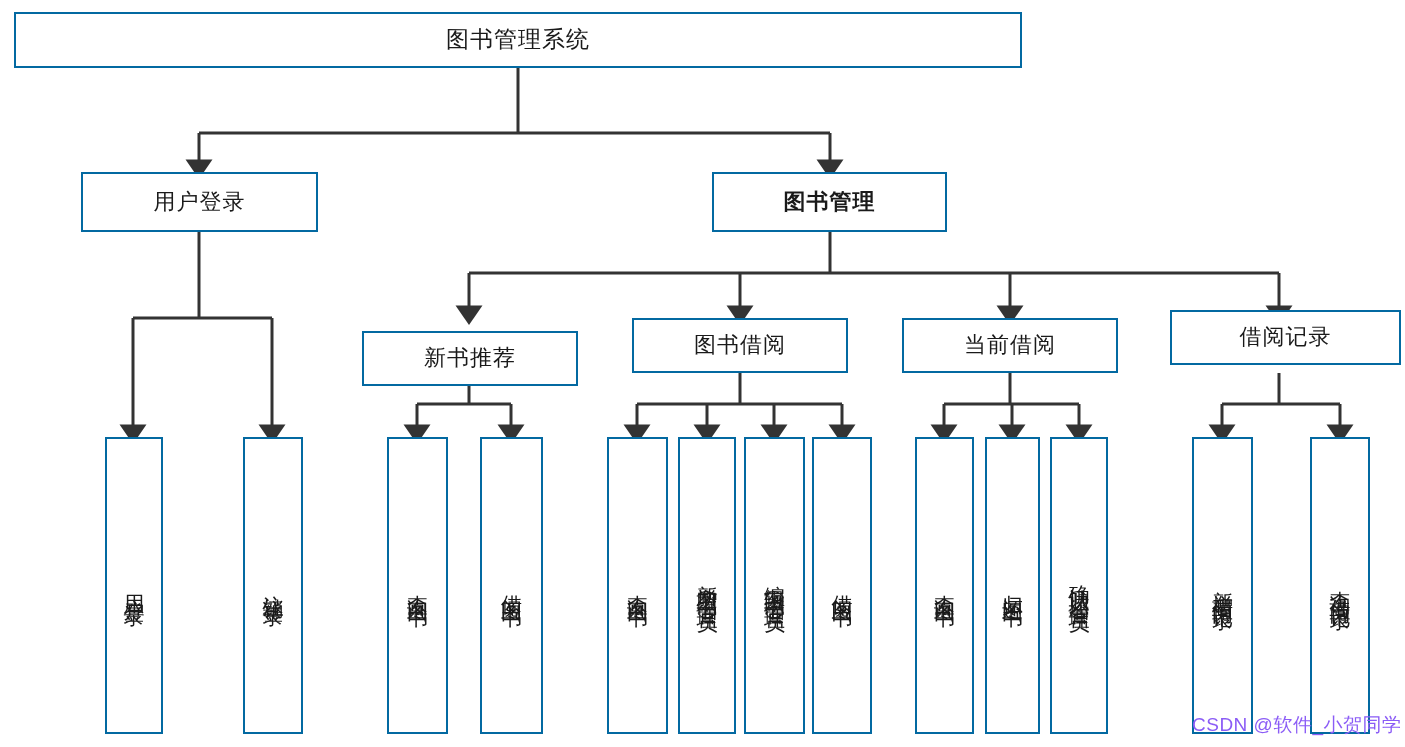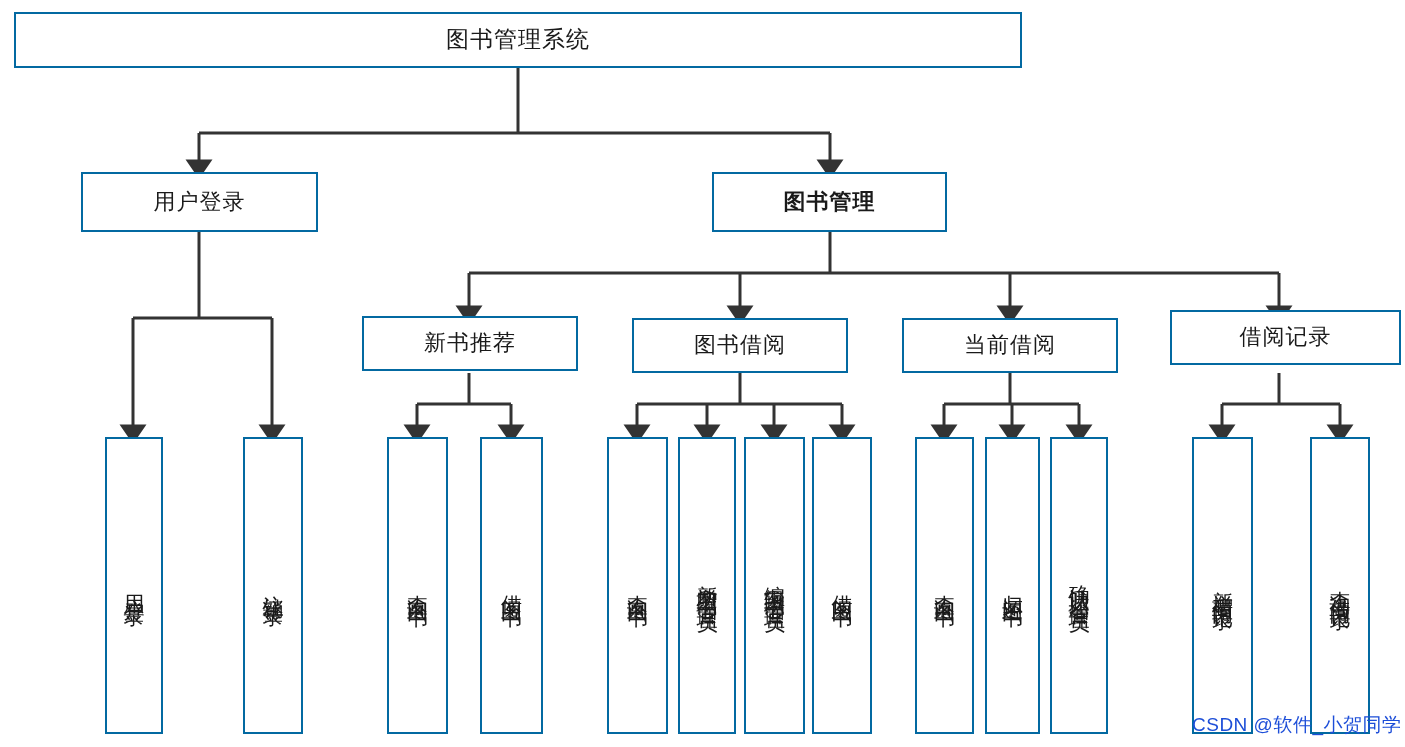--- a/index.html
+++ b/index.html
@@ -49,21 +49,21 @@
     letter-spacing: 4px;
     line-height: 1.05;
     padding: 4px 0;
     white-space: nowrap;
   }
   .watermark {
     position: absolute;
     left: 1192px;
     top: 712px;
     font-size: 19px;
-    color: #1d4ed8;
+    color: #8b5cf6;
     white-space: nowrap;
     z-index: 3;
     letter-spacing: 0.5px;
   }
 </style>
 </head>
 <body>
 
 <div id="canvas">
 
@@ -121,21 +121,21 @@
     <span>图书管理系统</span>
   </div>
 
   <div class="node h" style="left:81px; top:172px; width:237px; height:60px;">
     <span>用户登录</span>
   </div>
   <div class="node h" style="left:712px; top:172px; width:235px; height:60px;font-weight:bold;">
     <span>图书管理</span>
   </div>
 
-  <div class="node h" style="left:362px; top:316px; width:216px; height:55px;">
+  <div class="node h" style="left:362px; top:331px; width:216px; height:55px;">
     <span>新书推荐</span>
   </div>
   <div class="node h" style="left:632px; top:318px; width:216px; height:55px;">
     <span>图书借阅</span>
   </div>
   <div class="node h" style="left:902px; top:318px; width:216px; height:55px;">
     <span>当前借阅</span>
   </div>
   <div class="node h" style="left:1170px; top:310px; width:231px; height:55px;">
     <span>借阅记录</span>

